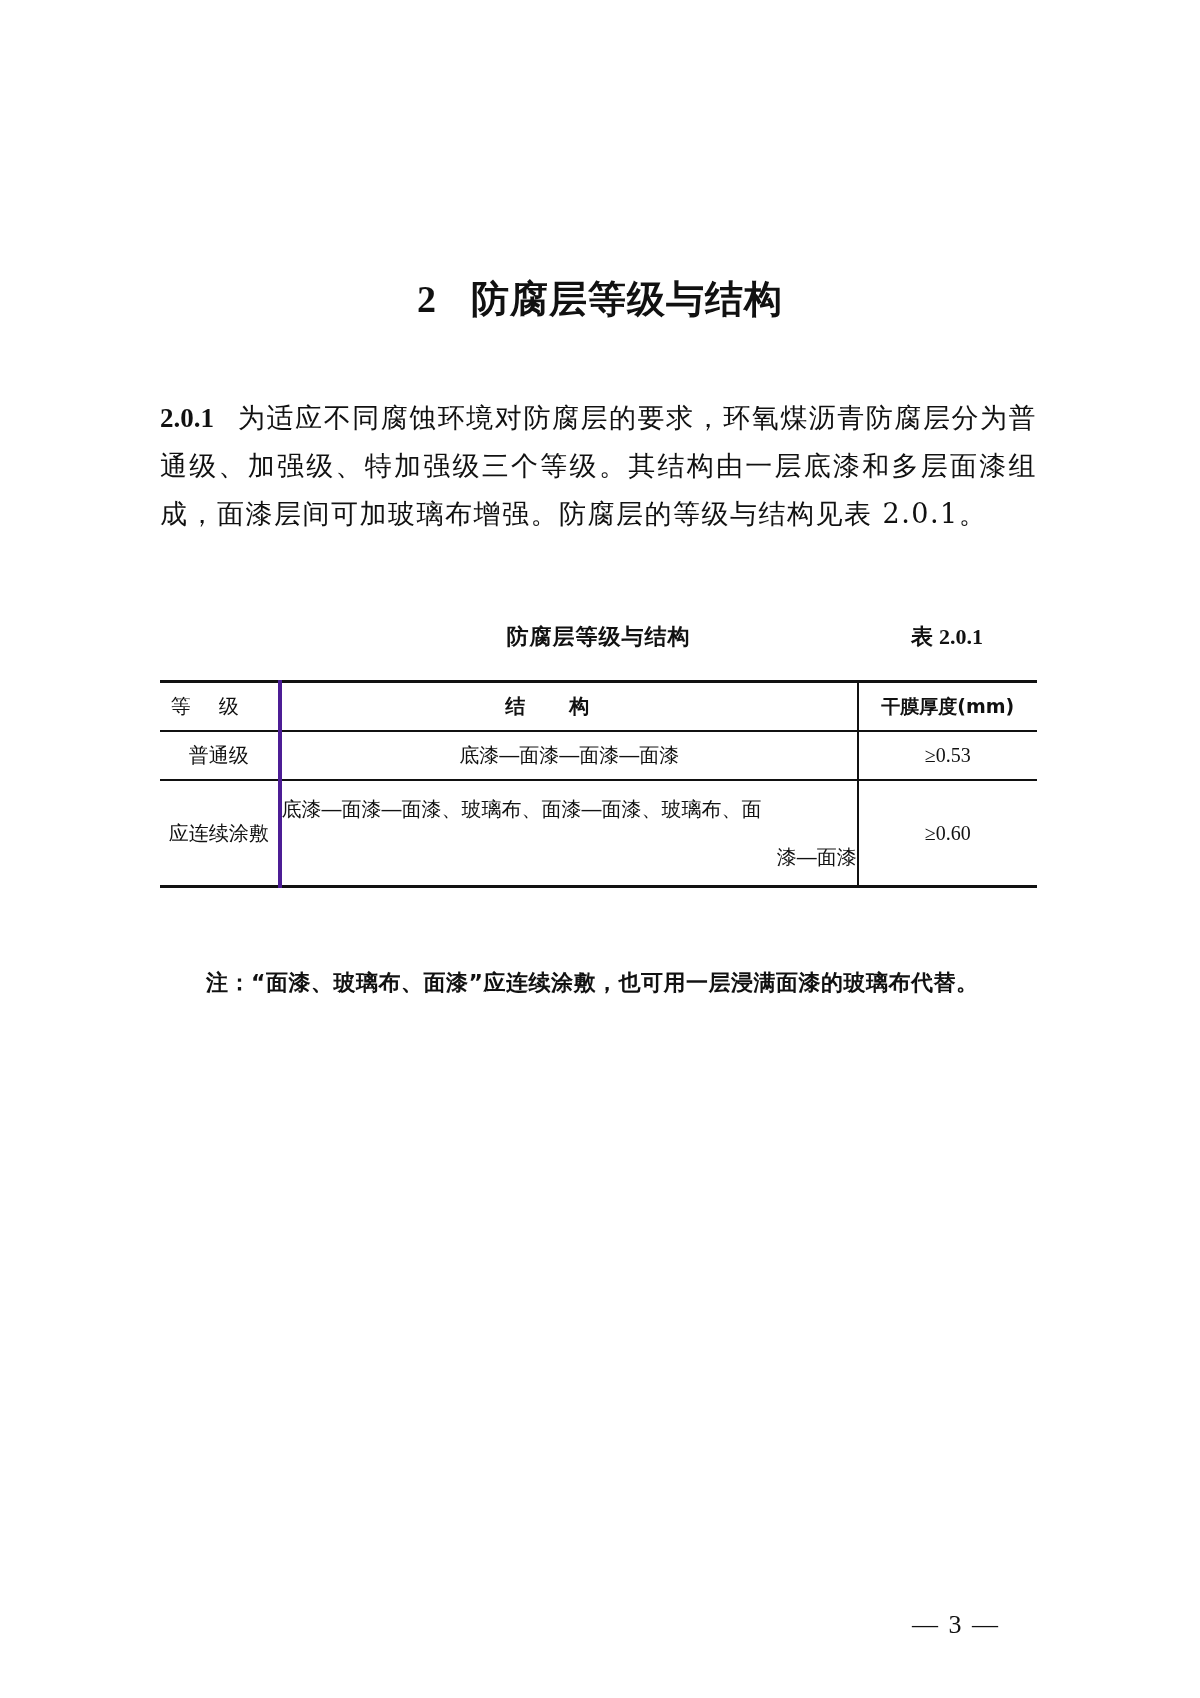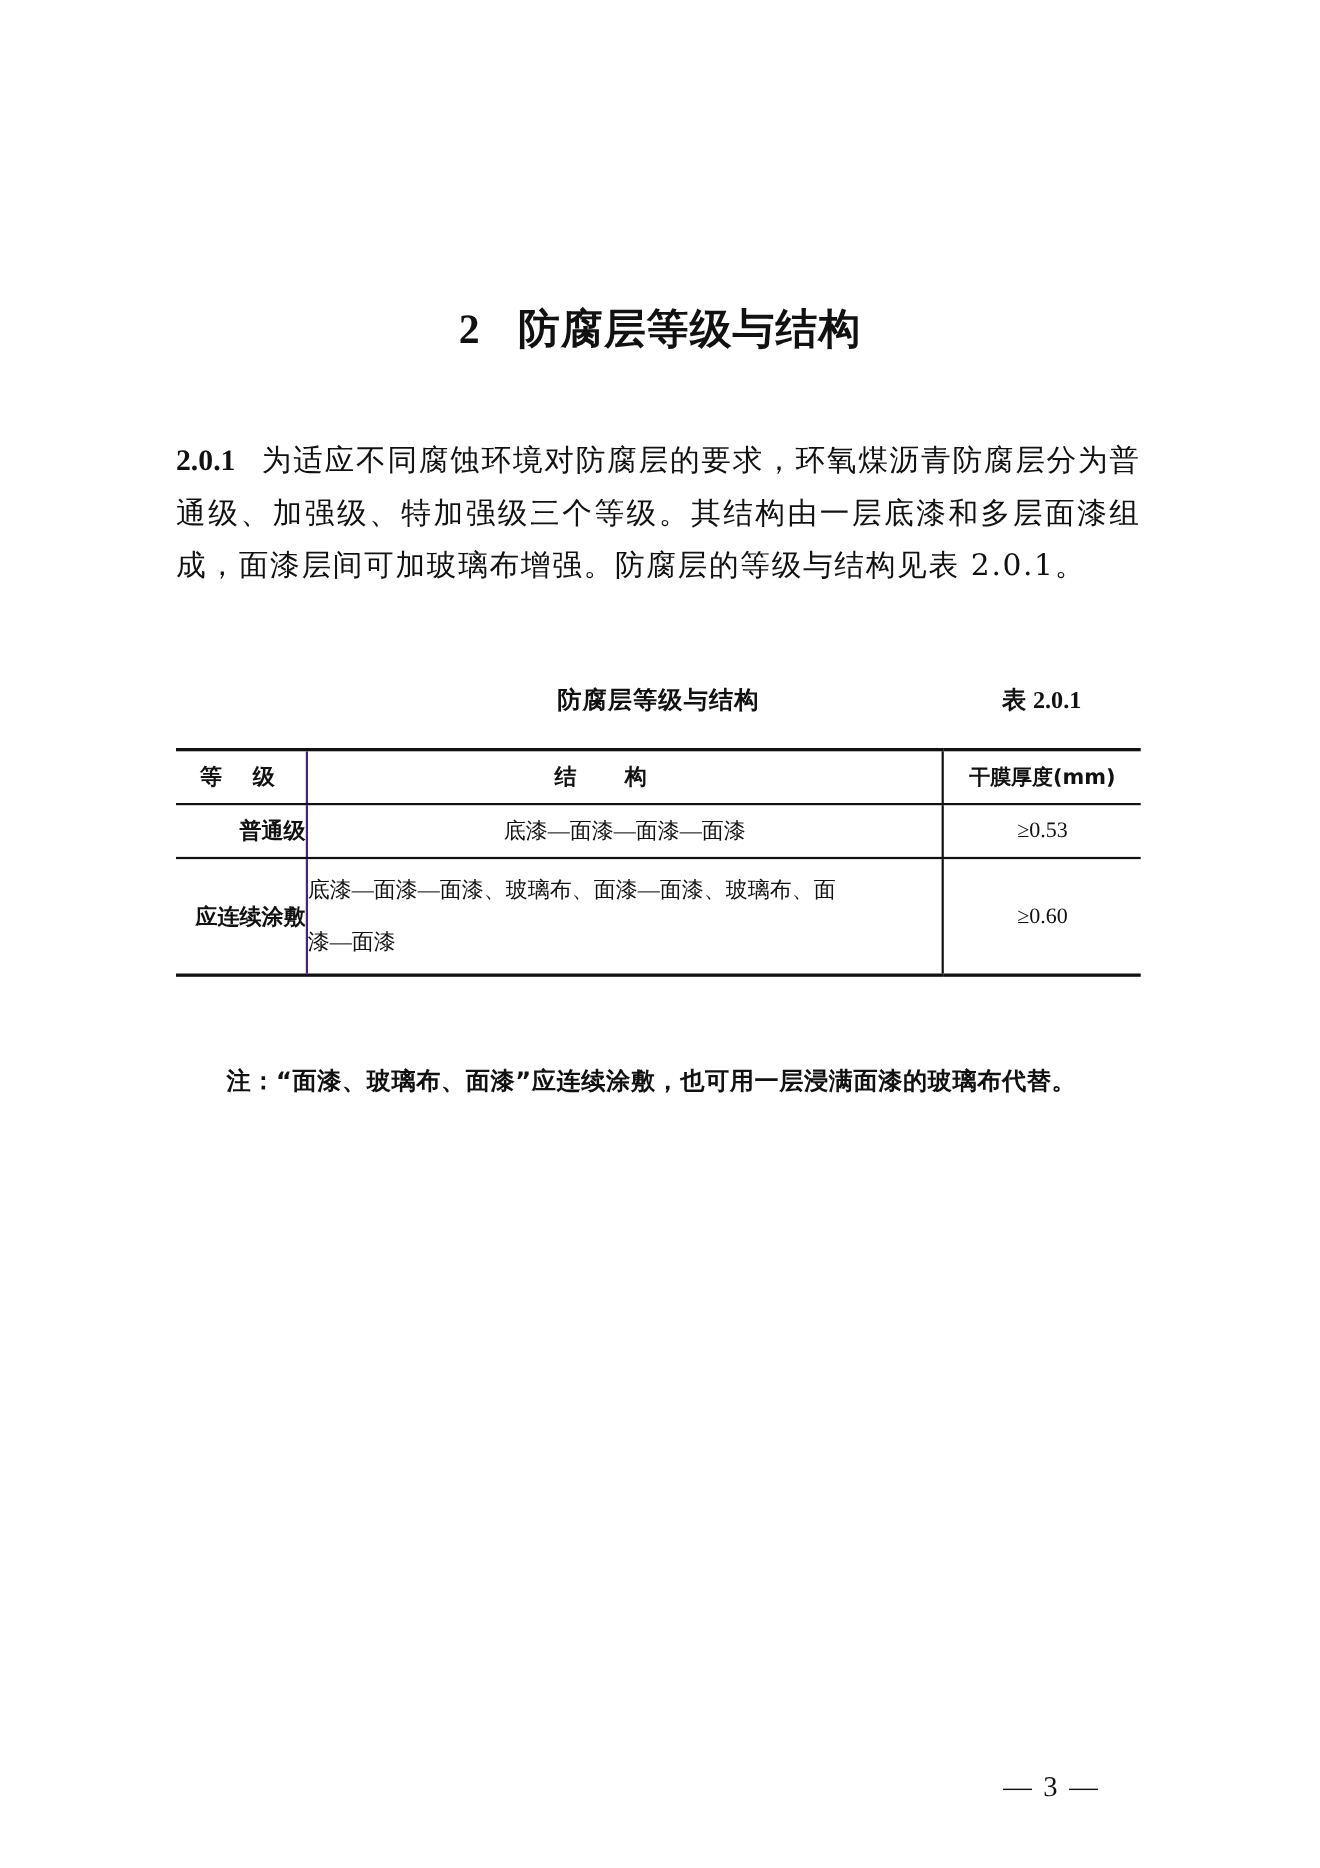--- a/index.html
+++ b/index.html
@@ -23,29 +23,29 @@
                        font-family:"DejaVu Sans", sans-serif; font-size:22px; letter-spacing:1px; }
   .table-caption .cn { position:absolute; right:54px; font-weight:bold; font-family:"Liberation Serif", serif; }
   .table-caption .cn .zh { font-family:"DejaVu Sans", sans-serif; margin-right:6px; }
 
   table.grade-table { position:absolute; top:664px; left:160px; width:877px; border-collapse:collapse;
                       font-size:20px; }
   table.grade-table td { border-top:2px solid #111; border-bottom:2px solid #111; text-align:center;
                          padding:0; vertical-align:middle; }
   table.grade-table tr:first-child td { border-top:3px solid #111; }
   table.grade-table tr:last-child td { border-bottom:3px solid #111; }
-  table.grade-table td.c1 { width:118px; border-right:2px solid #4c1d95; font-weight:bold;
-                            font-family:"DejaVu Sans", sans-serif;text-align:right; }
-  table.grade-table td.c2 { width:578px; border-right:2px solid #111; font-family:Liberation Serif, serif; }
+  table.grade-table td.c1 { width:118px; border-right:4px solid #4c1d95; font-weight:normal;
+                            font-family:"DejaVu Sans", sans-serif; }
+  table.grade-table td.c2 { width:578px; border-right:2px solid #111; font-family:Liberation Sans, sans-serif; }
   table.grade-table td.c3 { width:179px; font-family:"Liberation Serif", serif; }
   table.grade-table tr.h td { height:47px; }
   table.grade-table tr.r td { height:47px; }
   table.grade-table tr.r3 td { height:104px;margin-left:32px; }
   table.grade-table td.c2.multi { text-align:left; line-height:48px; }
-  table.grade-table td.c2.multi span.l2 { display:block; text-align:left; }
+  table.grade-table td.c2.multi span.l2 { display:block; text-align:right; }
   .hdr-spaced { letter-spacing:28px; }
 
   .table-note { position:absolute; top:952px; left:206px; font-size:22px; font-family:"DejaVu Sans", sans-serif;
                 font-weight:bold; letter-spacing:0.5px; }
 
   .page-number { position:absolute; top:1594px; left:912px; font-size:26px;
                  font-family:"Liberation Serif", serif; letter-spacing:2px; }
 </style>
 </head>
 <body>

